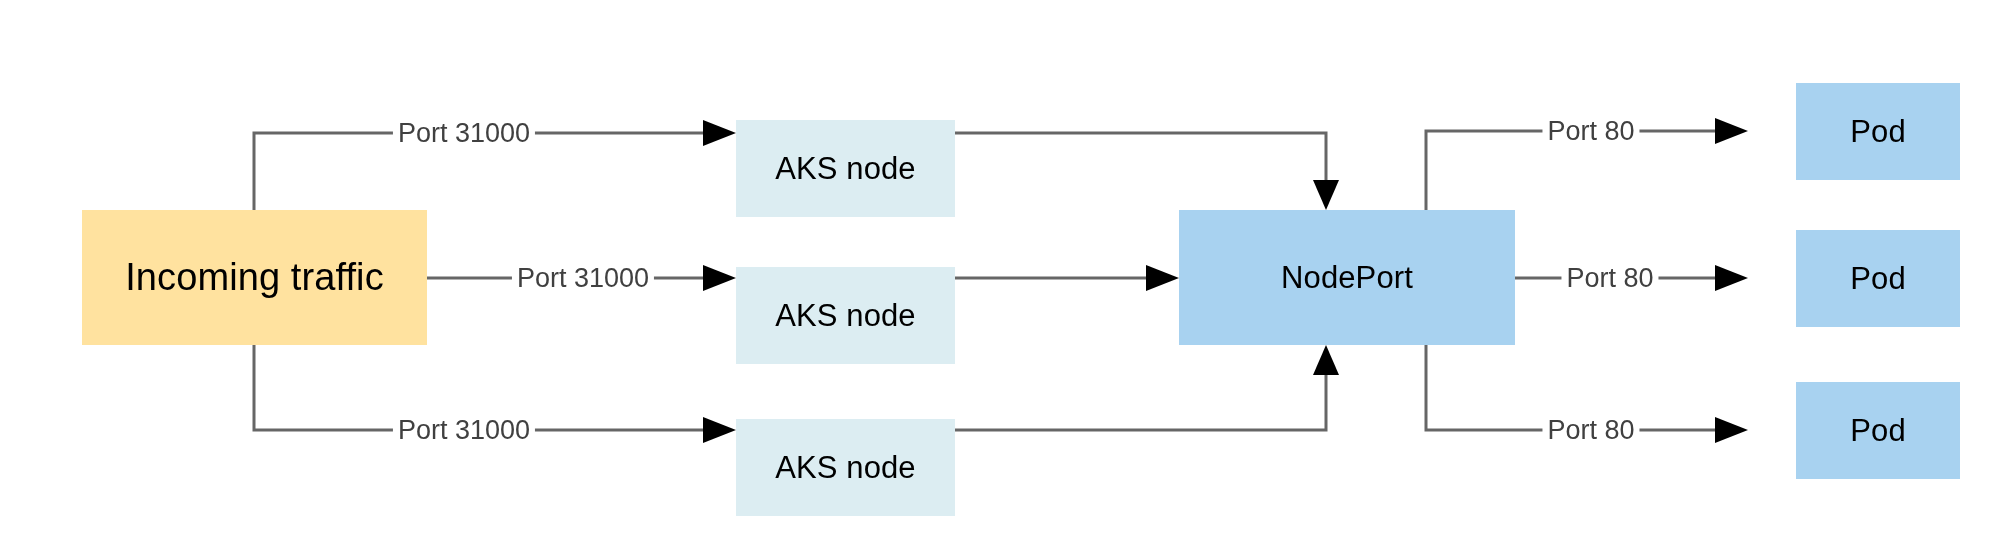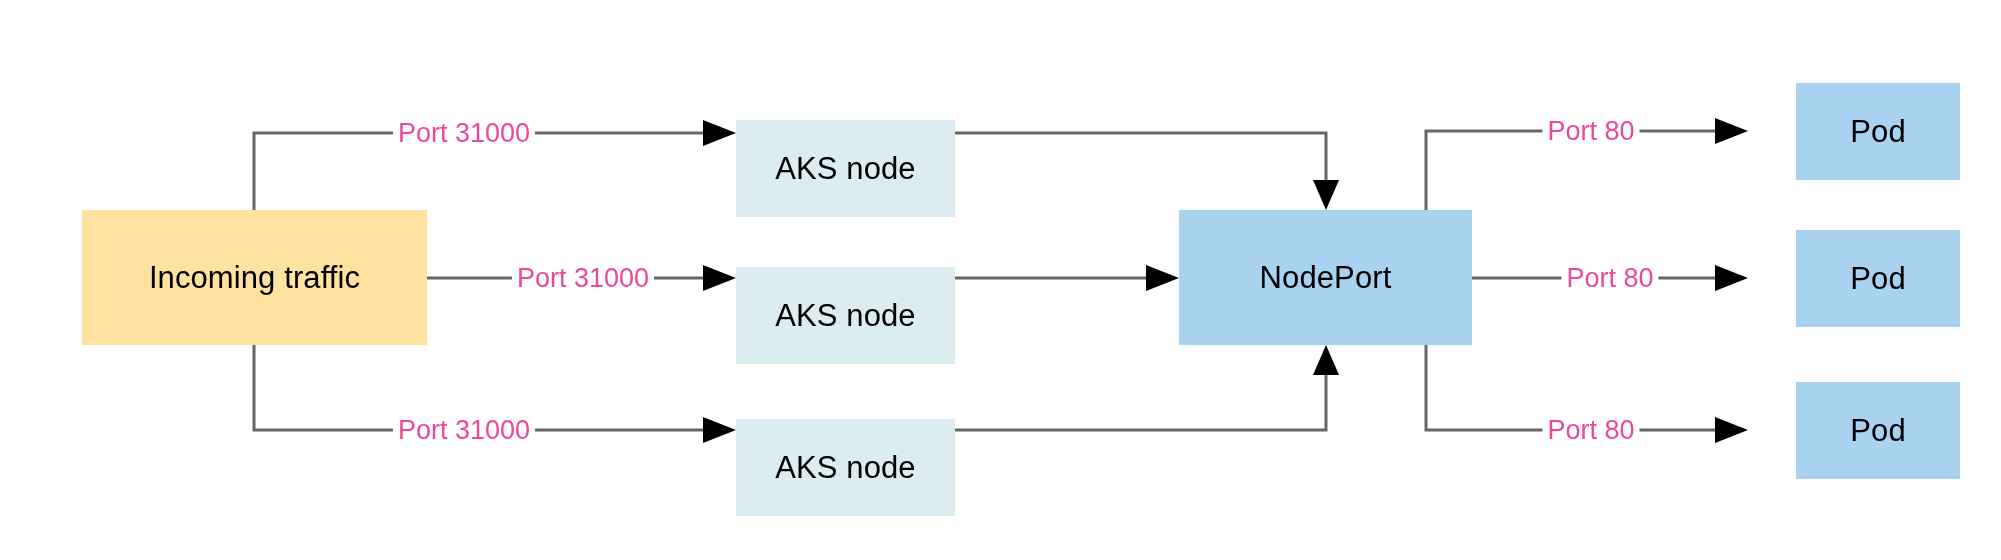--- a/index.html
+++ b/index.html
@@ -24,39 +24,39 @@
     align-items: center;
     justify-content: center;
     color: #000000;
     font-family: "Liberation Sans", sans-serif;
     font-weight: 400;
     letter-spacing: 0.1px;
     white-space: nowrap;
   }
   .box-incoming {
     background: #FFE29F;
-    font-size: 31px;
+    font-size: 38px;
   }
   .box-aks {
     background: #DCEDF2;
     font-size: 31px;
     margin-top: 37px;
   }
   .box-nodeport {
     background: #A8D2F0;
     font-size: 31px;
   }
   .box-pod {
     background: #A8D2F0;
     font-size: 31px;
     margin-left: 48px;
   }
   .edge-label {
     position: absolute;
-    color: #ec4899;
+    color: #404040;
     font-family: "Liberation Sans", sans-serif;
     font-size: 27px;
     background: #ffffff;
     padding: 0 5px;
     white-space: nowrap;
     line-height: 1;
     transform: translate(-50%, -50%);
   }
   svg.wires {
     position: absolute;
@@ -112,21 +112,21 @@
   </svg>
 
   <div class="node-box box-incoming" style="left:82px; top:210px; width:345px; height:135px;">Incoming traffic</div>
 
   <div class="node-box box-aks" style="left:736px; top:83px; width:219px; height:97px;">AKS node</div>
 
   <div class="node-box box-aks" style="left:736px; top:230px; width:219px; height:97px;">AKS node</div>
 
   <div class="node-box box-aks" style="left:736px; top:382px; width:219px; height:97px;">AKS node</div>
 
-  <div class="node-box box-nodeport" style="left:1179px; top:210px; width:293px; height:135px;">NodePort</div>
+  <div class="node-box box-nodeport" style="left:1179px; top:210px; width:336px; height:135px;">NodePort</div>
 
   <div class="node-box box-pod" style="left:1748px; top:83px; width:164px; height:97px;">Pod</div>
 
   <div class="node-box box-pod" style="left:1748px; top:230px; width:164px; height:97px;">Pod</div>
 
   <div class="node-box box-pod" style="left:1748px; top:382px; width:164px; height:97px;">Pod</div>
 
   <div class="edge-label" style="left:464px; top:133px;">Port 31000</div>
 
   <div class="edge-label" style="left:583px; top:278px;">Port 31000</div>

